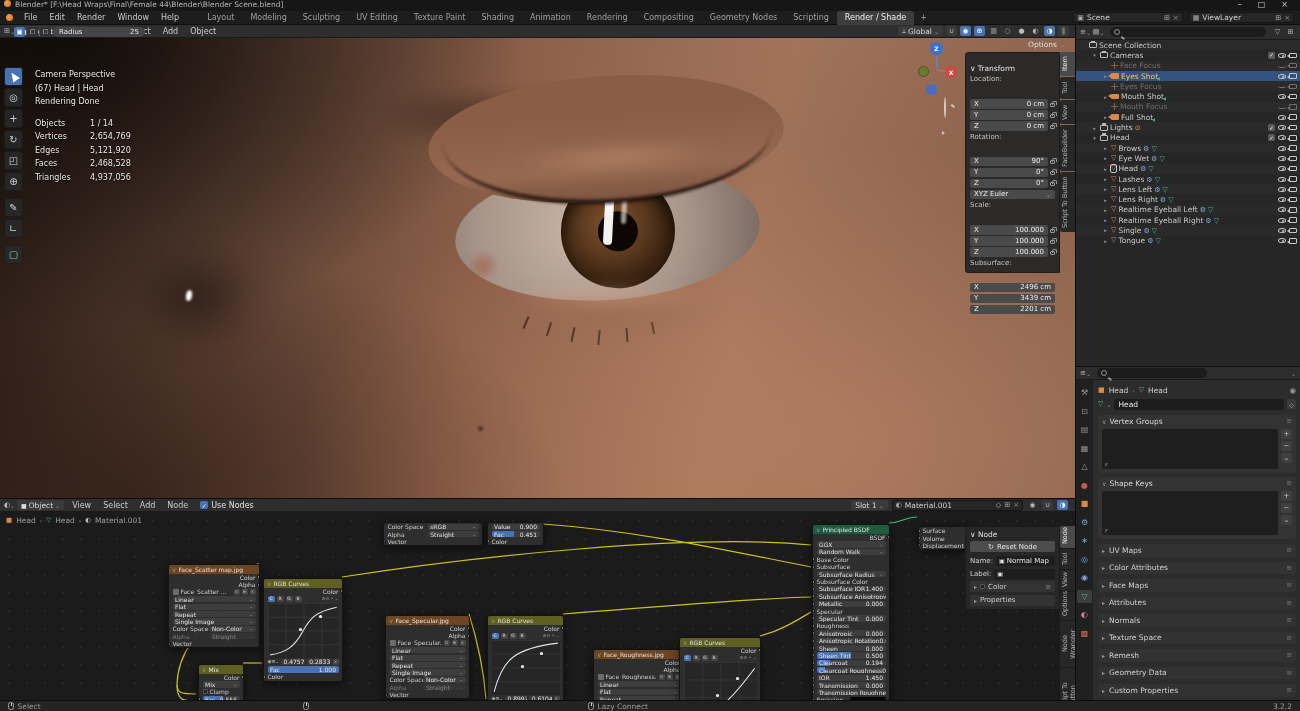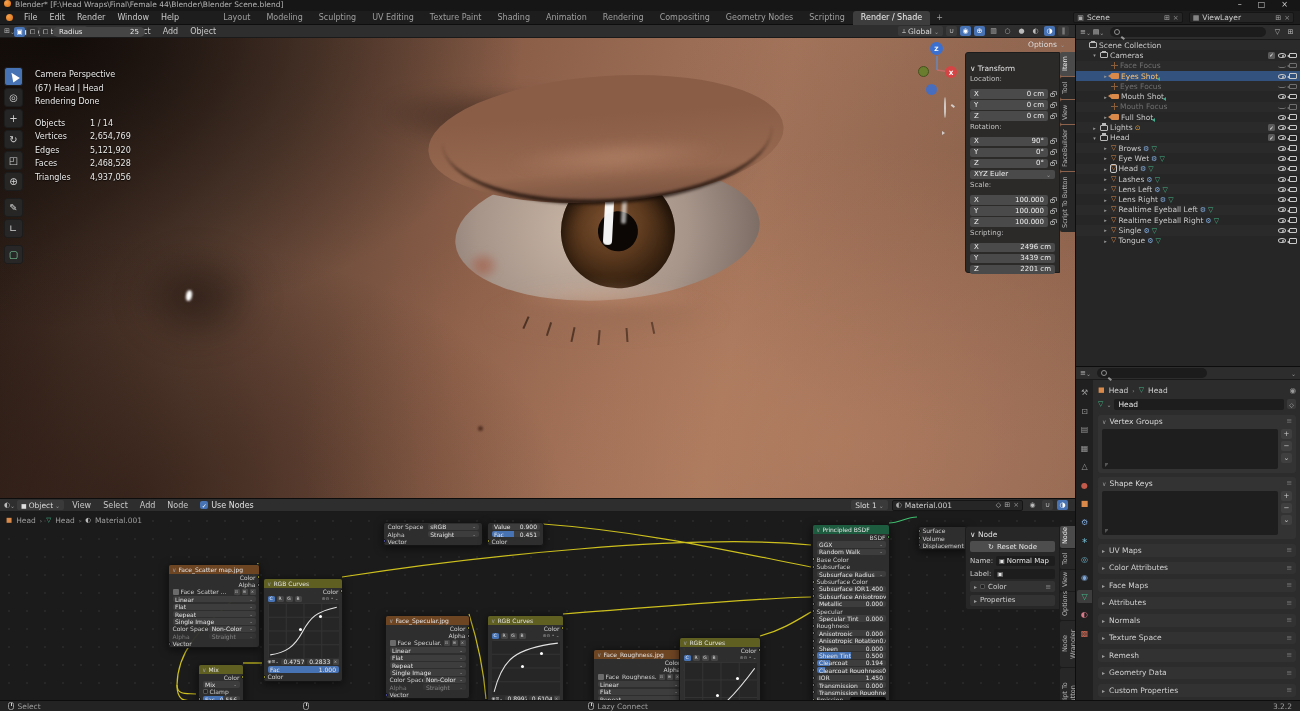--- a/index.html
+++ b/index.html
@@ -67,21 +67,21 @@
   .i-mag{width:8px;height:8px;border:1.4px solid #ddd;border-radius:50%;position:relative}
   .i-mag::after{content:"";position:absolute;left:6px;top:7px;width:4px;height:1.5px;background:#ddd;transform:rotate(40deg)}
   .i-hand{width:9px;height:10px;background:#ddd;border-radius:3px 3px 2px 2px}
   .i-camnav{width:11px;height:7px;background:#ddd;border-radius:1px;position:relative}
   .i-camnav::after{content:"";position:absolute;right:-3px;top:1px;border-top:2.5px solid transparent;
     border-bottom:2.5px solid transparent;border-left:3.5px solid #ddd}
   
   #vp-npanel{position:absolute;left:965px;top:27px;width:95px;height:221px;background:rgba(40,40,40,.96);
     border:1px solid #1c1c1c;border-radius:3px 0 0 3px;font-size:7px;color:#cfcfcf;padding:11px 4px}
   .np-title{font-size:7.5px;color:#e0e0e0;margin-bottom:2px}
-  .np-label{margin:2px 0 6px;color:#c3c3c3}
+  .np-label{margin:2px 0 16px;color:#c3c3c3}
   .trow{display:flex;align-items:center;gap:2px;margin-bottom:1.5px}
   .tfld{flex:1;display:flex;justify-content:space-between;background:#4a4a4a;border-radius:2px;
     height:9.5px;align-items:center;padding:0 4px;color:#eee}
   .i-lock{width:5px;height:4px;border:1px solid #9a9a9a;border-radius:1px;position:relative;margin-top:2px}
   .i-lock::before{content:"";position:absolute;left:0.5px;top:-3px;width:3px;height:3px;border:1px solid #9a9a9a;
     border-bottom:none;border-radius:2px 2px 0 0}
   .tsel{display:flex;justify-content:space-between;background:#4a4a4a;border-radius:2px;height:9.5px;
     align-items:center;padding:0 4px;color:#eee;margin-bottom:1.5px}
   #options-btn{position:absolute;left:1028px;top:15px;display:flex;gap:3px;align-items:center;
     font-size:7.5px;color:#ddd}
@@ -212,21 +212,21 @@
 
 <div id="topbar">
   <span class="blogo"></span>
   <nav id="menus" style="display:flex">
       <span class="menu-item">File</span>
       <span class="menu-item">Edit</span>
       <span class="menu-item">Render</span>
       <span class="menu-item">Window</span>
       <span class="menu-item">Help</span>
     </nav>
-  <nav id="wstabs" style="display:flex;margin-left:30px">
+  <nav id="wstabs" style="display:flex;margin-left:14px">
       <span class="ws-tab">Layout</span>
       <span class="ws-tab">Modeling</span>
       <span class="ws-tab">Sculpting</span>
       <span class="ws-tab">UV Editing</span>
       <span class="ws-tab">Texture Paint</span>
       <span class="ws-tab">Shading</span>
       <span class="ws-tab">Animation</span>
       <span class="ws-tab">Rendering</span>
       <span class="ws-tab">Compositing</span>
       <span class="ws-tab">Geometry Nodes</span>
@@ -434,21 +434,21 @@
         </div>
         <span class="i-lock"></span>
       </div>
       <div class="trow">
         <div class="tfld">
           <span>Z</span>
           <span>100.000</span>
         </div>
         <span class="i-lock"></span>
       </div>
-      <div class="np-label">Scripting:</div>
+      <div class="np-label">Subsurface:</div>
       <div class="trow">
         <div class="tfld">
           <span>X</span>
           <span>2496 cm</span>
         </div>
       </div>
       <div class="trow">
         <div class="tfld">
           <span>Y</span>
           <span>3439 cm</span>

